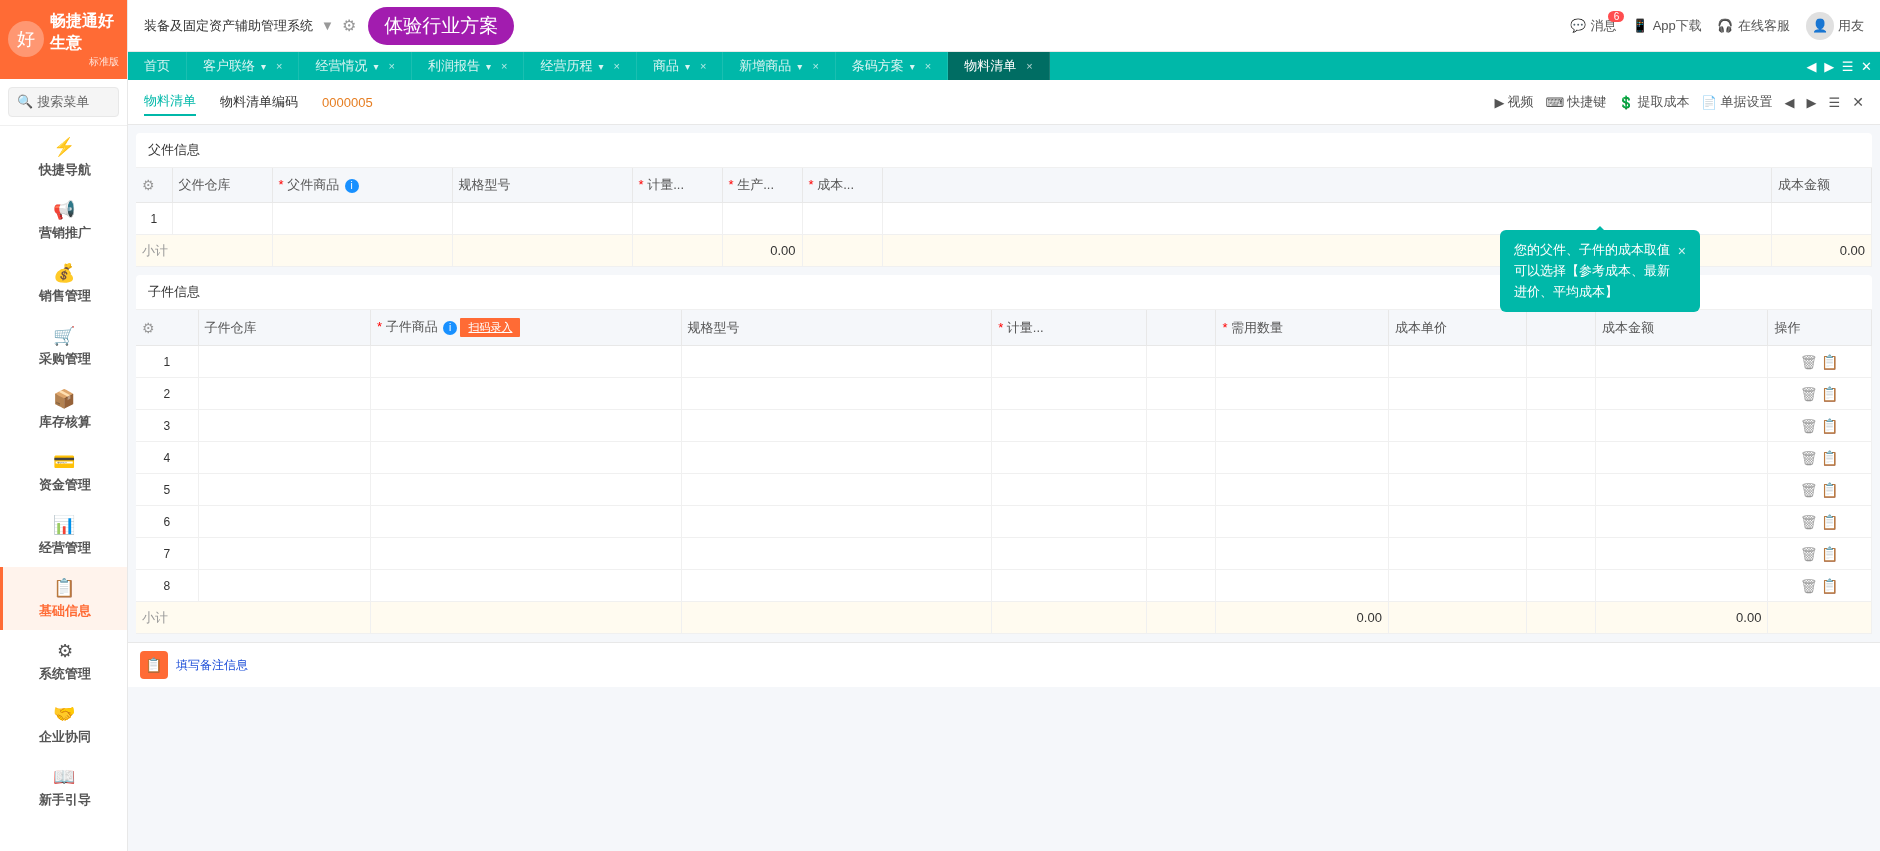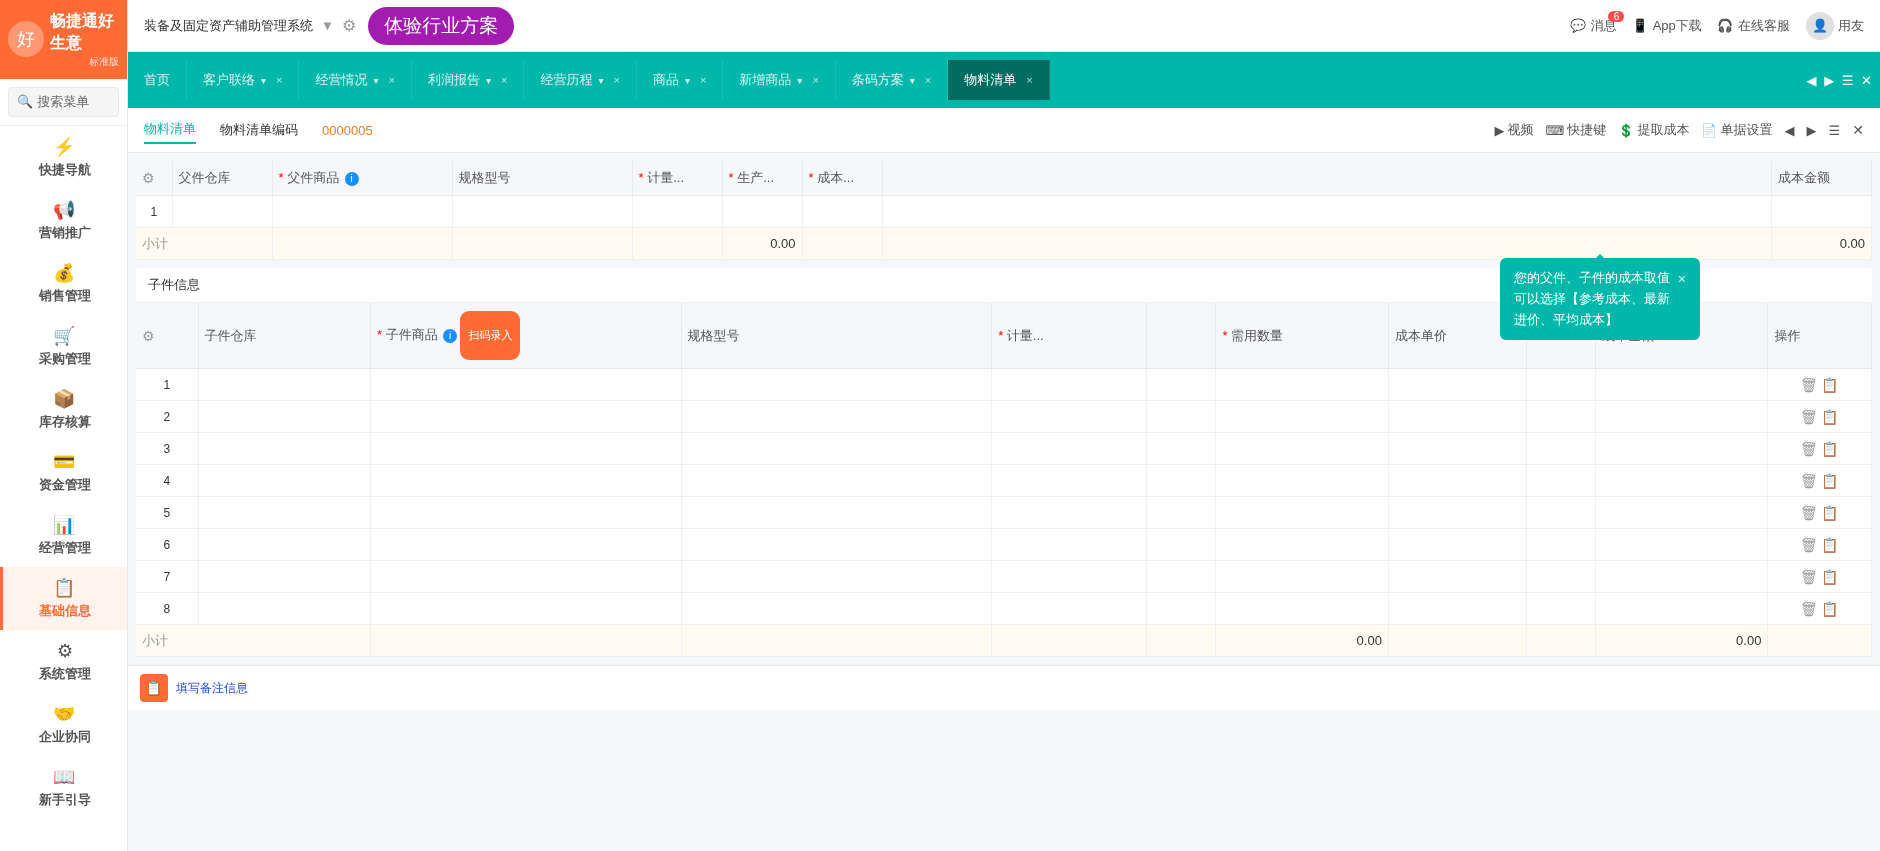--- a/index.html
+++ b/index.html
@@ -23,21 +23,21 @@
     .main { flex: 1; display: flex; flex-direction: column; overflow: hidden; }
 
     
     .top-header { background: #fff; display: flex; align-items: center; padding: 0 16px; height: 52px; border-bottom: 1px solid #e8e8e8; flex-shrink: 0; }
     .header-tools { display: flex; align-items: center; gap: 16px; }
     .header-tool-item { display: flex; align-items: center; gap: 4px; cursor: pointer; color: #555; font-size: 12px; position: relative; }
     .badge { position: absolute; top: -6px; right: -8px; background: #ff4d4f; color: #fff; border-radius: 8px; font-size: 10px; padding: 0 4px; min-width: 16px; text-align: center; }
     .header-avatar { width: 28px; height: 28px; background: #e0e0e0; border-radius: 50%; display: flex; align-items: center; justify-content: center; }
 
     
-    .nav-tabs { background: #00b8a9; display: flex; align-items: center; padding: 0; height: 56px; flex-shrink: 0; overflow-x: auto; }
+    .nav-tabs { background: #00b8a9; display: flex; align-items: center; padding: 0; height: 28px; flex-shrink: 0; overflow-x: auto; }
     .nav-tab { display: flex; align-items: center; padding: 0 16px; height: 40px; color: rgba(255,255,255,0.85); cursor: pointer; white-space: nowrap; font-size: 13px; border-right: 1px solid rgba(255,255,255,0.1); transition: background 0.2s; gap: 6px; }
     .nav-tab.active { background: #006d63; color: #fff; }
     .nav-tab .tab-close { font-size: 11px; color: rgba(255,255,255,0.7); margin-left: 4px; }
     .nav-tab .tab-arrow { font-size: 10px; }
     .nav-tabs-end { margin-left: auto; padding-right: 8px; color: #fff; cursor: pointer; }
 
     
     .page-content { flex: 1; overflow-y: auto; background: #f5f7fa; }
 
     
@@ -54,21 +54,21 @@
 
     
     .data-table { width: 100%; border-collapse: collapse; }
     .data-table th { background: #f5f7fa; padding: 8px 6px; text-align: left; font-weight: normal; color: #555; border-bottom: 1px solid #e8e8e8; border-right: 1px solid #e8e8e8; font-size: 12px; white-space: nowrap; }
     .data-table td { padding: 6px; border-bottom: 1px solid #f0f0f0; border-right: 1px solid #f0f0f0; color: #333; font-size: 12px; height: 32px; }
     .data-table tr.subtotal td { background: #fffbf0; font-weight: 500; }
     .table-required { color: #f00; }
     .row-num { color: #999; text-align: center; width: 30px; }
     .subtotal-label { color: #999; }
     .subtotal-val { font-weight: 500; margin-top: 20px; }
-    .scan-btn { background: #ff6b35; color: #fff; border: none; border-radius: 9px; padding: 17px 8px; font-size: 11px; cursor: pointer; }
+    .scan-btn { background: #ff6b35; color: #fff; border: none; border-radius: 1px; padding: 2px 8px; font-size: 11px; cursor: pointer; text-decoration: underline; }
     .action-icons { display: flex; gap: 4px; justify-content: center; }
     .action-icon { color: #999; cursor: pointer; font-size: 14px; }
     .settings-icon { color: #999; font-size: 14px; cursor: pointer; }
 
     
     .tooltip-box { position: absolute; background: #00b8a9; color: #fff; padding: 10px 14px; border-radius: 6px; font-size: 12px; width: 200px; line-height: 1.6; z-index: 100; top: 150px; right: 180px; }
     .tooltip-box::before { content: ''; position: absolute; top: -8px; left: 50%; transform: translateX(-50%); border: 4px solid transparent; border-bottom-color: #00b8a9; }
     .tooltip-close { float: right; cursor: pointer; font-size: 14px; color: rgba(255,255,255,0.8); }
 
     
@@ -269,20 +269,21 @@
         <span style="cursor:pointer;font-size:14px;">✕</span>
       </div>
     </div>
 
     <div class="tooltip-box">
       <span class="tooltip-close">×</span>
       <span>您的父件、子件的成本取值可以选择【参考成本、最新进价、平均成本】</span>
     </div>
 
     <div class="section">
+      <div class="section-title">父件信息</div>
       <table class="data-table">
         <thead>
           <tr>
             <th class="col-num"><span class="settings-icon">⚙</span></th>
             <th class="col-warehouse"><span>父件仓库</span></th>
             <th class="col-product">
               <span class="table-required">* </span>
               <span>父件商品</span>
               <span class="th-info">i</span>
             </th>

